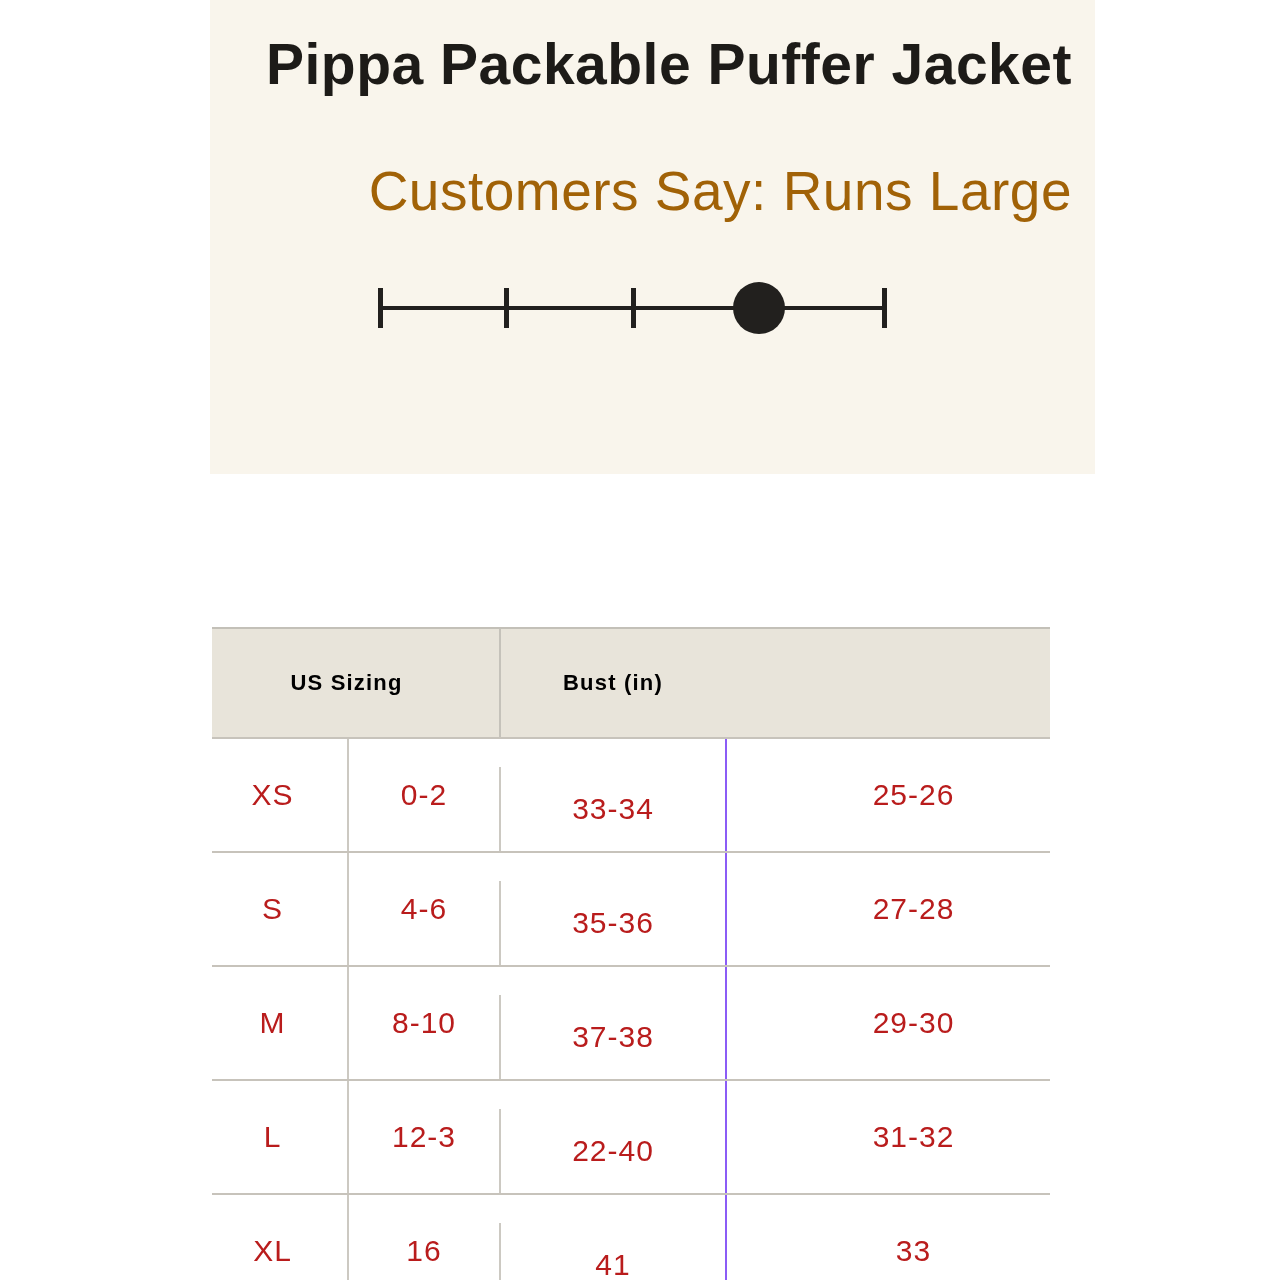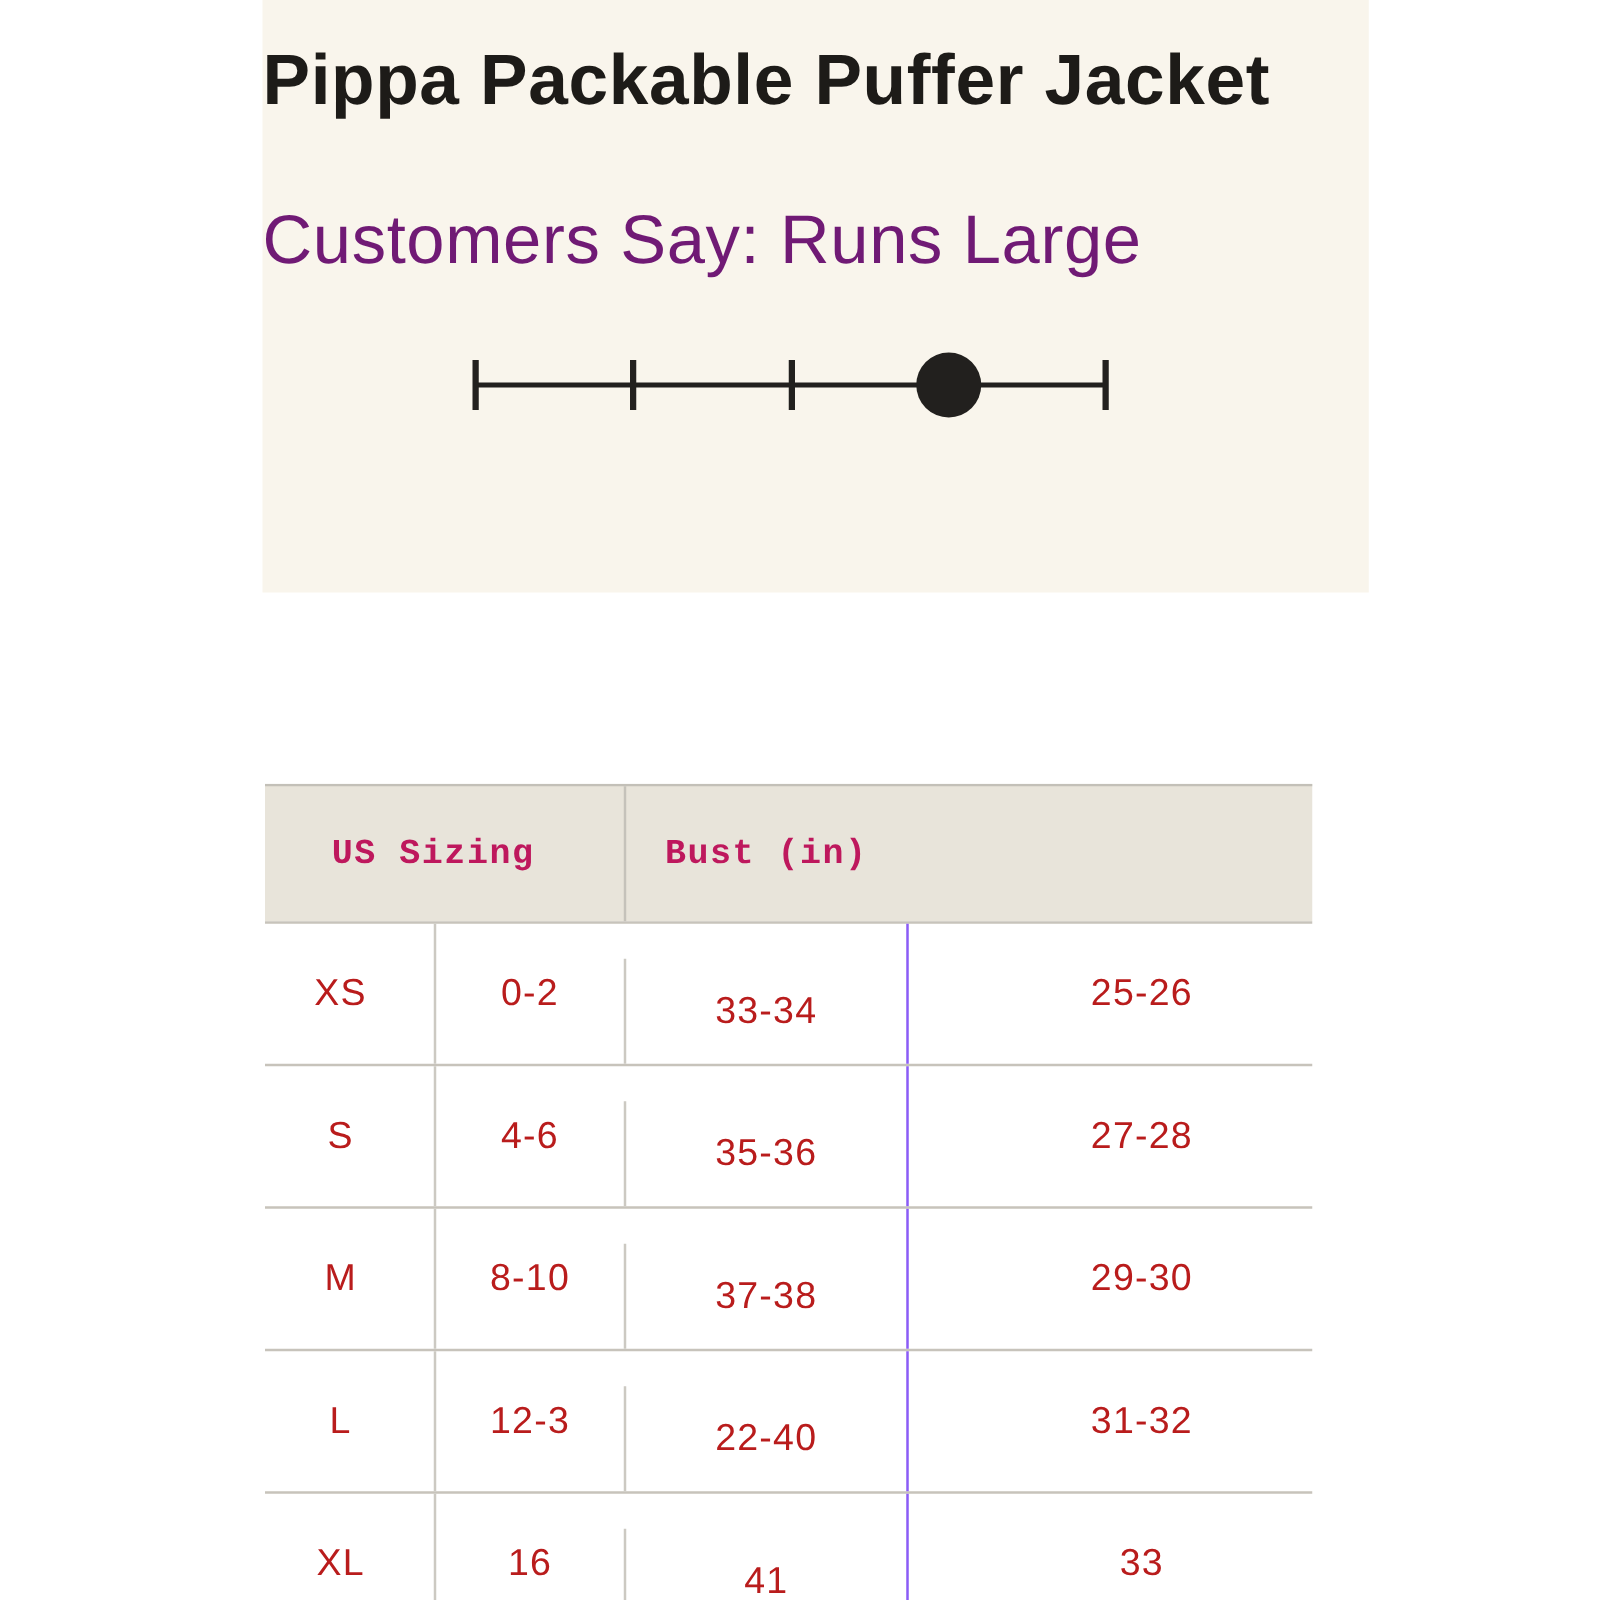--- a/index.html
+++ b/index.html
@@ -13,39 +13,39 @@
 
   
   .card {
     position: absolute;
     left: 210px; top: 0;
     width: 885px; height: 474px;
     background: #f9f5ec;
   }
   .card-inner {
     position: absolute; inset: 0;
-    padding-right: 44px;
-    display: flex; flex-direction: column; align-items: flex-start;
+    padding-right: 23px;
+    display: flex; flex-direction: column; align-items: flex-end;
   }
   .title {
     margin-top: 32px;
     font-size: 57px;
     font-weight: 700;
     line-height: 1.15;
     letter-spacing: 0.5px;
     color: #1d1b18;
     white-space: nowrap;
   }
   .subtitle {
     margin-top: 62px;
     font-size: 55px;
     font-weight: 400;
     line-height: 1.15;
     letter-spacing: 0.5px;
-    color: #701a75;
+    color: #a16207;
     white-space: nowrap;
   }
   .fit-scale {
     position: absolute;
     left: 170px; top: 282px;
     width: 505px; height: 52px;
   }
   .scale-line {
     position: absolute;
     left: 0; right: 0;
@@ -80,24 +80,23 @@
     background: #ffffff;
   }
   .chart-header {
     display: flex;
     height: 110px;
     background: #e8e4da;
     border-top: 2px solid #c3c0b8;
   }
   .hcell {
     display: flex; align-items: center; justify-content: center;
-    font-size: 28px; font-weight: 600;
+    font-size: 22px; font-weight: 600;
     letter-spacing: 1.2px;
-    color: #be185d;
-    font-family: Liberation Mono, monospace;
+    color: #000000;
   }
   .hcell.h1 { width: 287px; padding-right: 18px; }
   .hcell.h2 { width: 226px; border-left: 2px solid #c5c2ba; }
   .hcell.h3 { width: 325px; border-left: 2px solid #c5c2ba; padding-left: 50px; }
 
   .chart-row {
     display: flex;
     height: 114px;
     border-top: 2px solid #c7c3bb;
     background: #ffffff;

